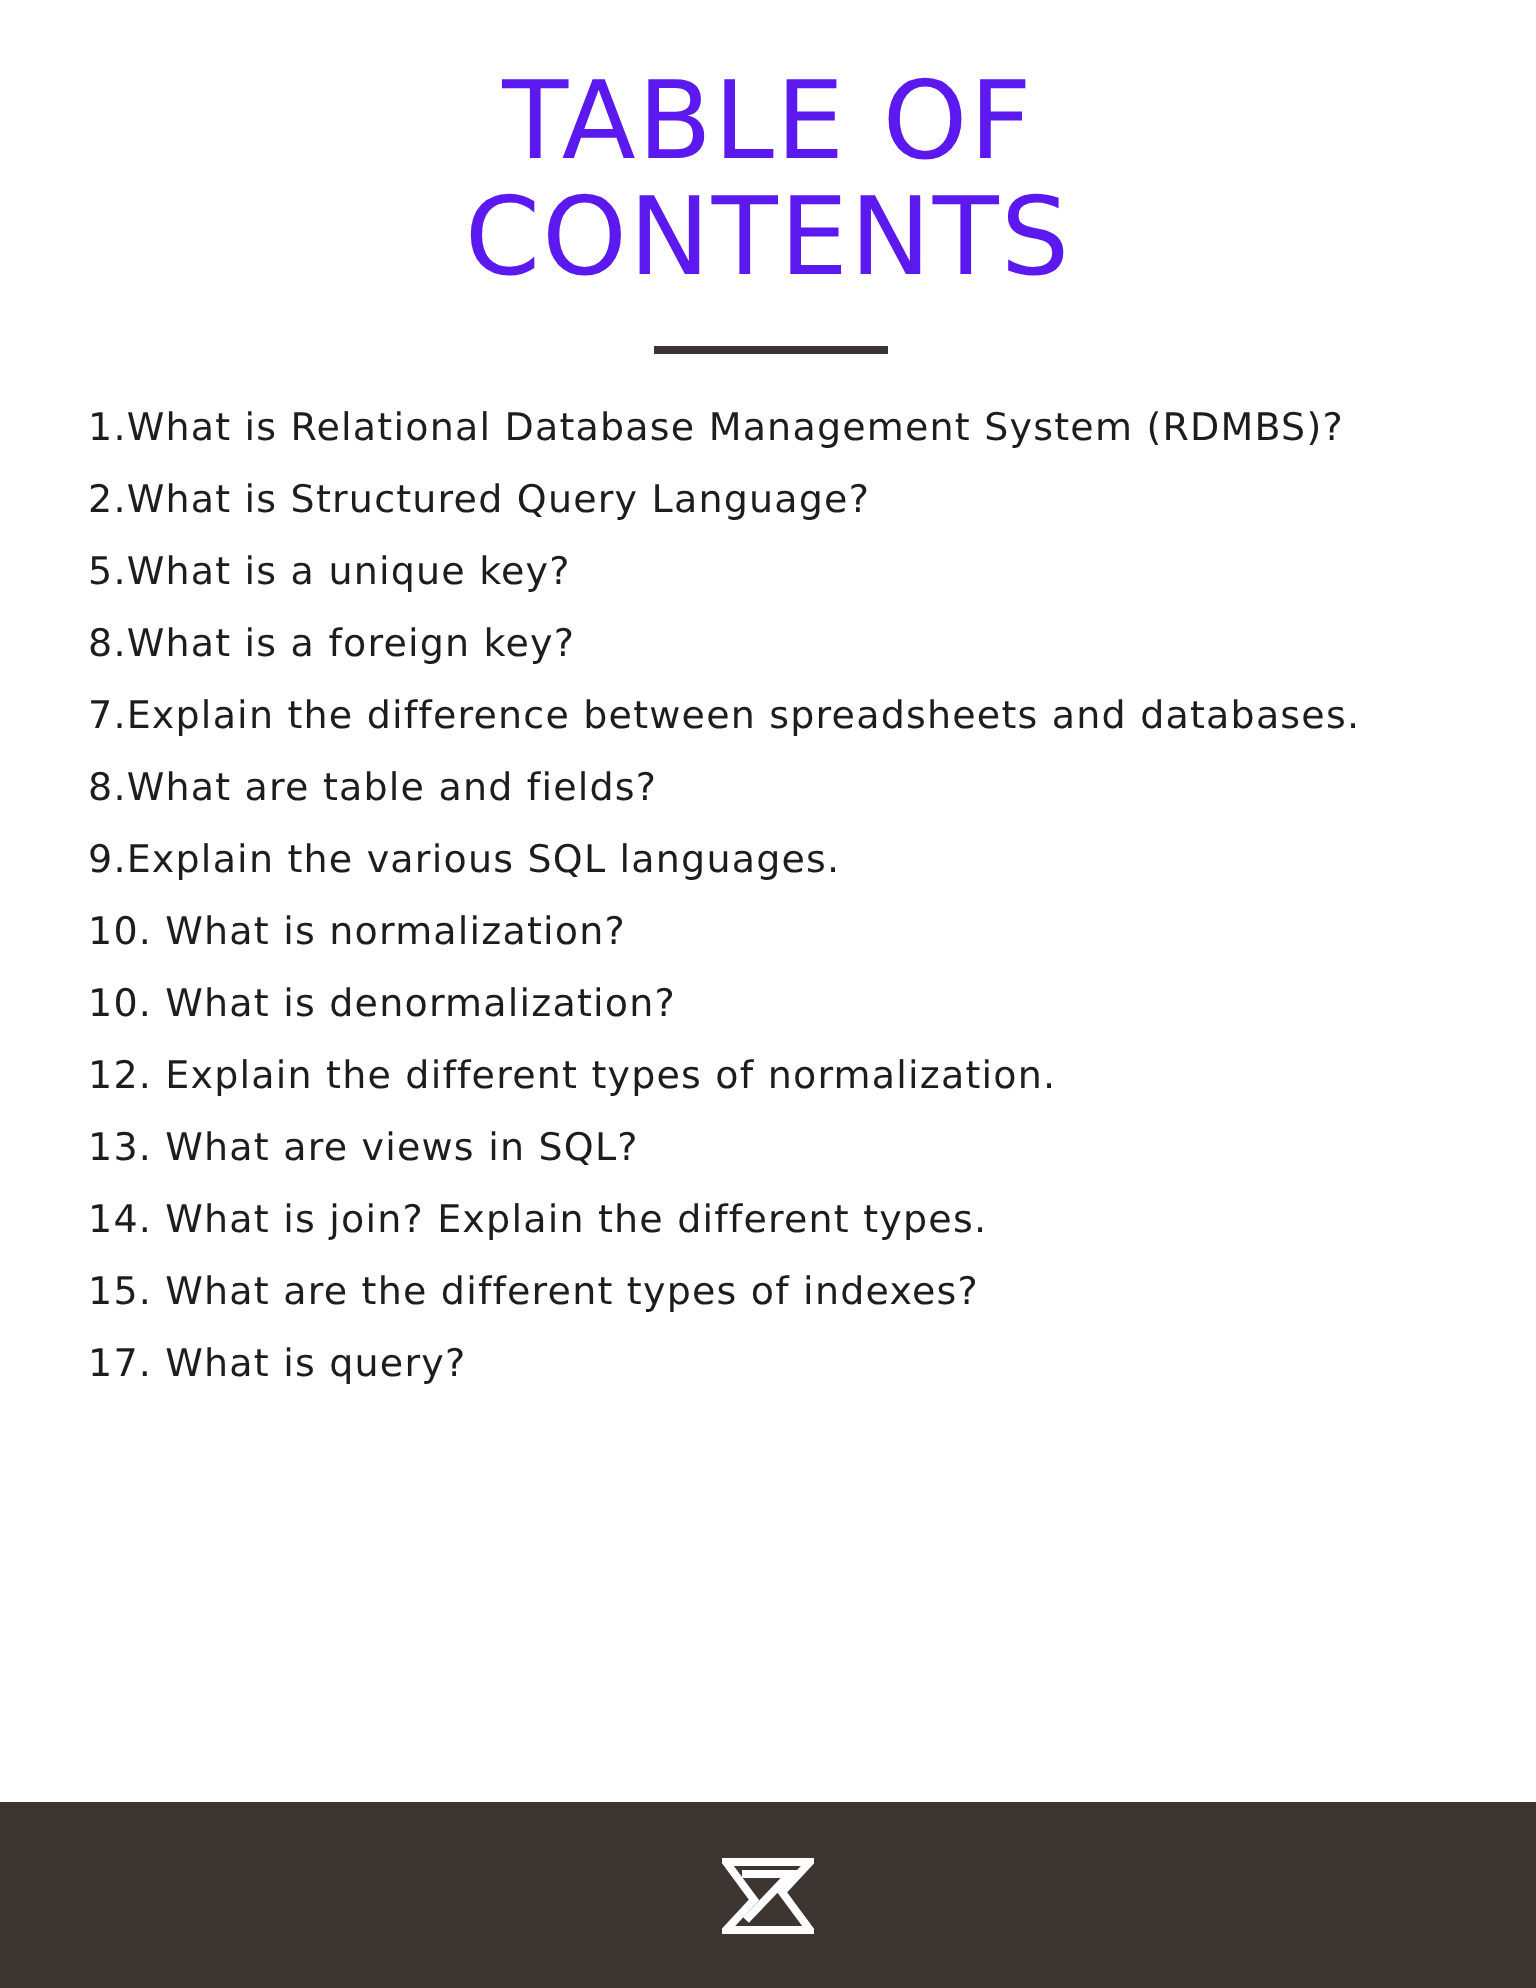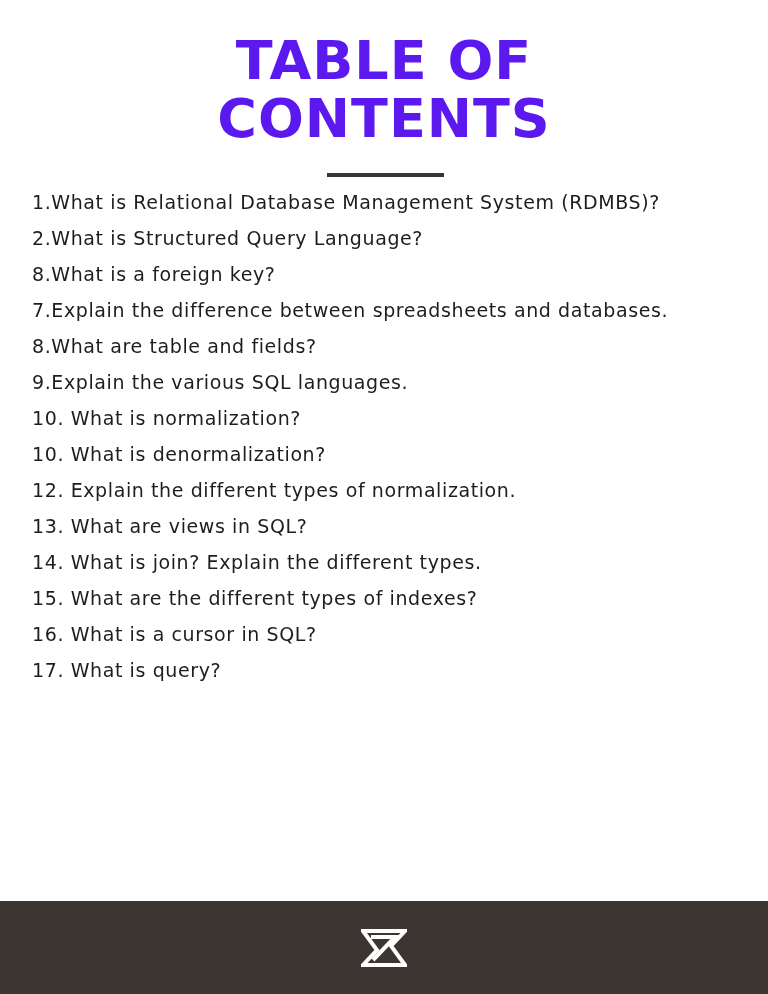--- a/index.html
+++ b/index.html
@@ -15,40 +15,40 @@
       font-family: "DejaVu Sans", sans-serif;
     }
     .title {
       position: absolute;
       left: 0;
       top: 34px;
       width: 768px;
       text-align: center;
       color: #5b18ef;
       font-family: "DejaVu Sans", sans-serif;
-      font-weight: bold;
+      font-weight: normal;
       font-size: 54px;
       line-height: 54px;
       letter-spacing: 1px;
     }
     .title .line { display: block; height: 58px; }
     .divider {
       position: absolute;
       left: 327px;
       top: 173px;
       width: 117px;
       height: 4px;
       background: #3b3432;
     }
     .toc {
       position: absolute;
       left: 32px;
       top: 184px;
       width: 700px;
-      margin: 0;
+      margin: 12px;
       padding: 0;
       list-style: none;
     }
     .toc li {
       font-size: 19px;
       line-height: 36px;
       color: #1d1d1d;
       letter-spacing: 0.6px;
       white-space: pre-wrap;
     }
@@ -71,31 +71,31 @@
 <div class="title">
   <span class="line">TABLE OF</span>
   <span class="line">CONTENTS</span>
 </div>
 
 <div class="divider"></div>
 
 <ul class="toc">
   <li>1.What is Relational Database Management System (RDMBS)?</li>
   <li>2.What is Structured Query Language?</li>
+  <li>5.What is a unique key?</li>
   <li>8.What is a foreign key?</li>
   <li>7.Explain the difference between spreadsheets and databases.</li>
   <li>8.What are table and fields?</li>
   <li>9.Explain the various SQL languages.</li>
   <li>10. What is normalization?</li>
   <li>10. What is denormalization?</li>
   <li>12. Explain the different types of normalization.</li>
   <li>13. What are views in SQL?</li>
   <li>14. What is join? Explain the different types.</li>
   <li>15. What are the different types of indexes?</li>
-  <li>16. What is a cursor in SQL?</li>
   <li>17. What is query?</li>
 </ul>
 
 <div class="footer">
   <span class="logo">
     <svg width="46" height="38" viewBox="0 0 46 38">
 
       <path d="M2 2 H44 L30 17 L44 36 H2 L16 21 Z" fill="none" stroke="#ffffff" stroke-width="4" stroke-linejoin="miter"></path>
       <path d="M10 8 H34 L12 31" fill="none" stroke="#ffffff" stroke-width="4"></path>
     </svg>

